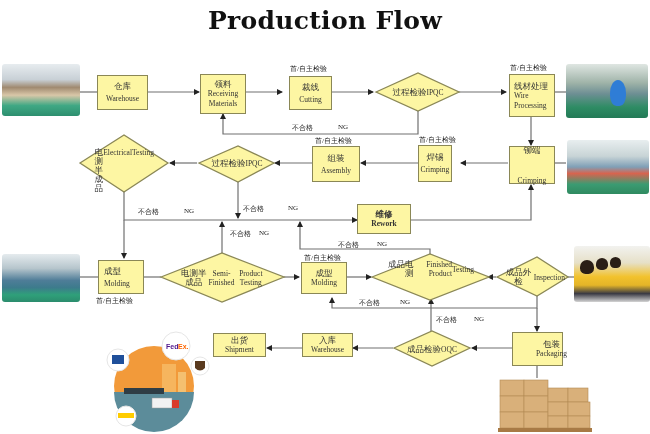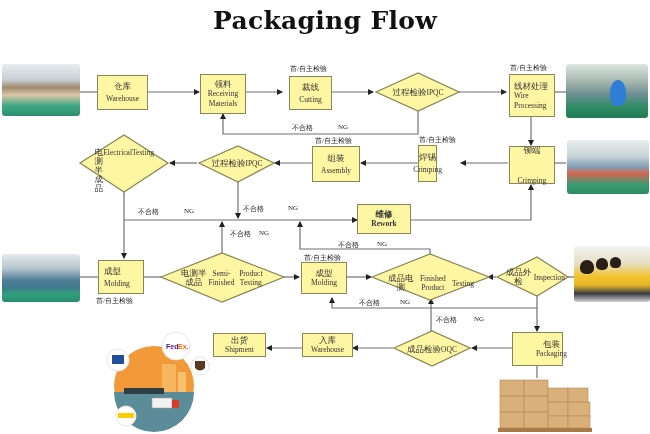--- a/index.html
+++ b/index.html
@@ -19,21 +19,21 @@
   .photo.crimp { background: linear-gradient(180deg, #e8eeef 0%, #c8d4d6 30%, #7f9fb6 50%, #d7644f 62%, #3b9b72 82%, #2f8a60 100%); }
   .photo.molding { background: linear-gradient(180deg, #e5ebee 0%, #b6c5cc 30%, #4f7d98 55%, #3d7b8c 70%, #2fa07a 85%, #2b8c6d 100%); }
   .photo.inspection { background: linear-gradient(180deg, #f2f2ef 0%, #e6e0c8 30%, #f2c22d 55%, #e4b428 70%, #3a3a44 85%, #d4d4d4 100%); }
   .photo .person { position: absolute; border-radius: 50% 50% 40% 40%; }
   .shipping { position: absolute; }
   .boxes { position: absolute; }
 </style>
 </head>
 <body>
 
-<div class="title">Packaging Flow</div>
+<div class="title">Production Flow</div>
 
 <svg class="flow" width="650" height="434" viewBox="0 0 650 434">
   <defs>
     <marker id="arr" markerWidth="6" markerHeight="6" refX="5" refY="3" orient="auto" markerUnits="userSpaceOnUse">
       <path d="M0,0 L6,3 L0,6 Z" fill="#222"></path>
     </marker>
   </defs>
   <g stroke="#707070" stroke-width="1.2" fill="none">
 
     <line x1="80" y1="92" x2="97" y2="92"></line>
@@ -116,21 +116,21 @@
 <div class="box" style="left:509px;top:74px;width:46px;height:43px;align-items:flex-start;padding-left:4px;">
   <span class="zh">线材处理</span>
   <span class="en">Wire</span>
   <span class="en">Processing</span>
 </div>
 
 <div class="box" style="left:509px;top:146px;width:46px;height:38px;">
   <span class="zh">铆端</span>
   <span class="en" style="margin-top:21px">Crimping</span>
 </div>
-<div class="box" style="left:418px;top:145px;width:19px;height:37px;">
+<div class="box" style="left:418px;top:145px;width:34px;height:37px;">
   <span class="zh">焊锡</span>
   <span class="en" style="margin-top:3px">Crimping</span>
 </div>
 <div class="box" style="left:312px;top:146px;width:48px;height:36px;">
   <span class="zh">组装</span>
   <span class="en" style="margin-top:3px">Assembly</span>
 </div>
 <div class="dlabel" style="left:204px;top:152px;width:66px;height:22px;">
   <span class="zh">过程检验</span>
   <span class="en">IPQC</span>
@@ -151,21 +151,21 @@
 </div>
 <div class="dlabel" style="left:180px;top:263px;width:86px;height:30px;">
   <span class="zh">电测半成品</span>
   <span class="en">Semi-Finished</span>
   <span class="en">Product Testing</span>
 </div>
 <div class="box" style="left:301px;top:262px;width:46px;height:32px;">
   <span class="zh">成型</span>
   <span class="en">Molding</span>
 </div>
-<div class="dlabel" style="left:388px;top:268px;width:86px;height:30px;">
+<div class="dlabel" style="left:388px;top:254px;width:86px;height:30px;text-align:right;">
   <span class="zh">成品电测</span>
   <span class="en">Finished Product</span>
   <span class="en">Testing</span>
 </div>
 <div class="dlabel" style="left:503px;top:266px;width:62px;height:22px;">
   <span class="zh">成品外检</span>
   <span class="en">Inspection</span>
 </div>
 
 <div class="box" style="left:512px;top:332px;width:51px;height:34px;padding-left:28px;">

